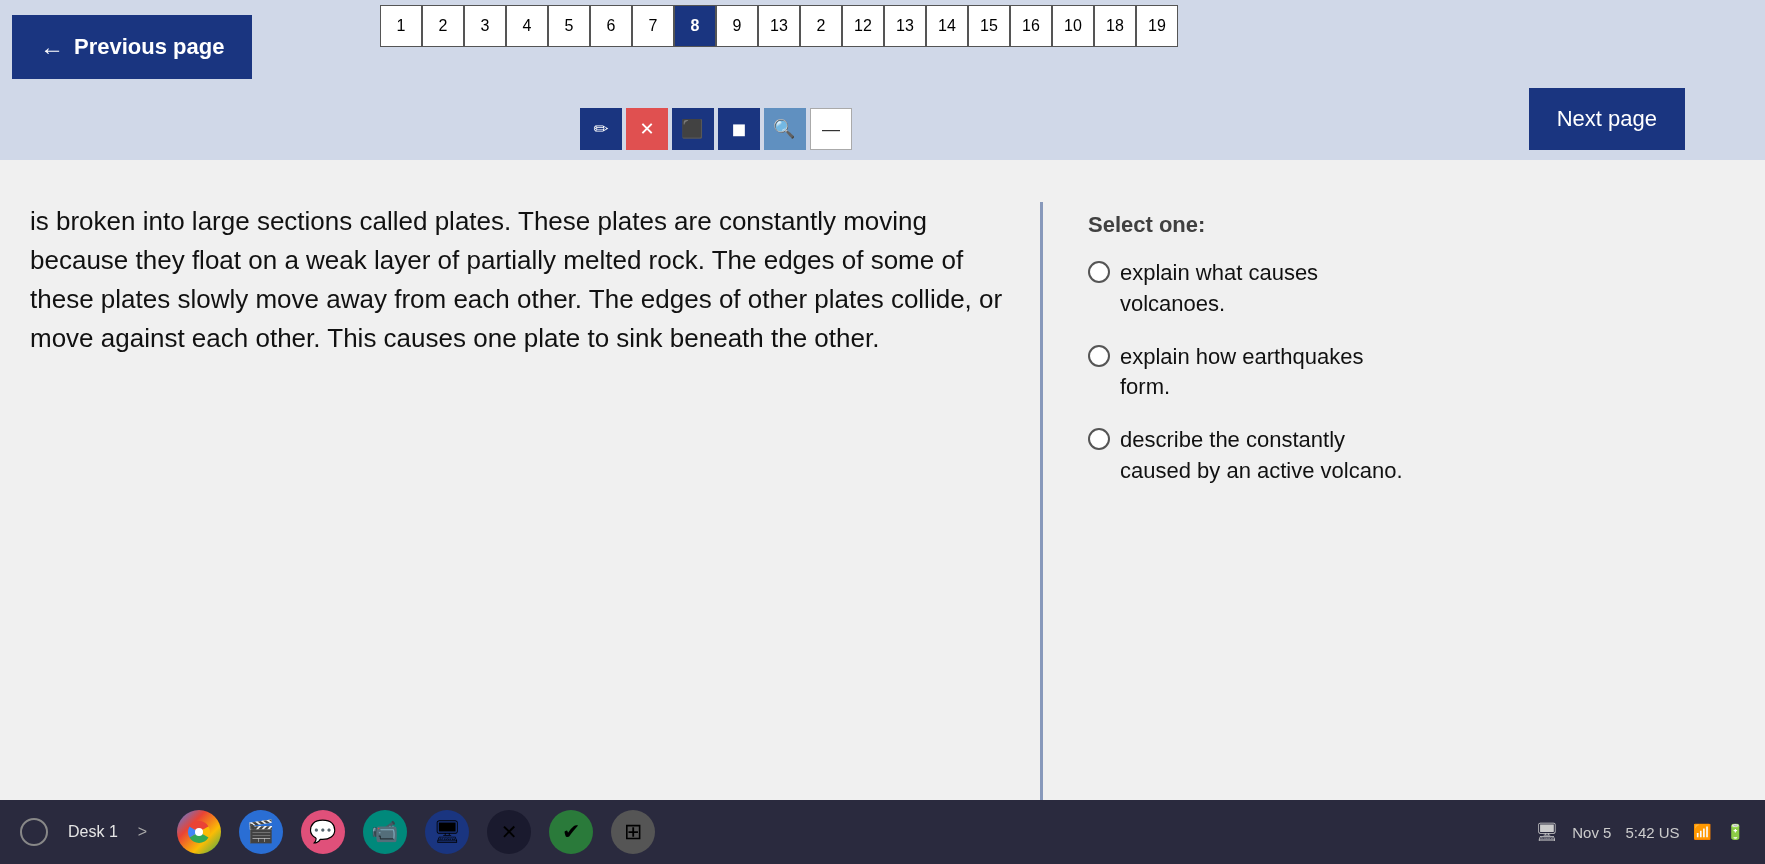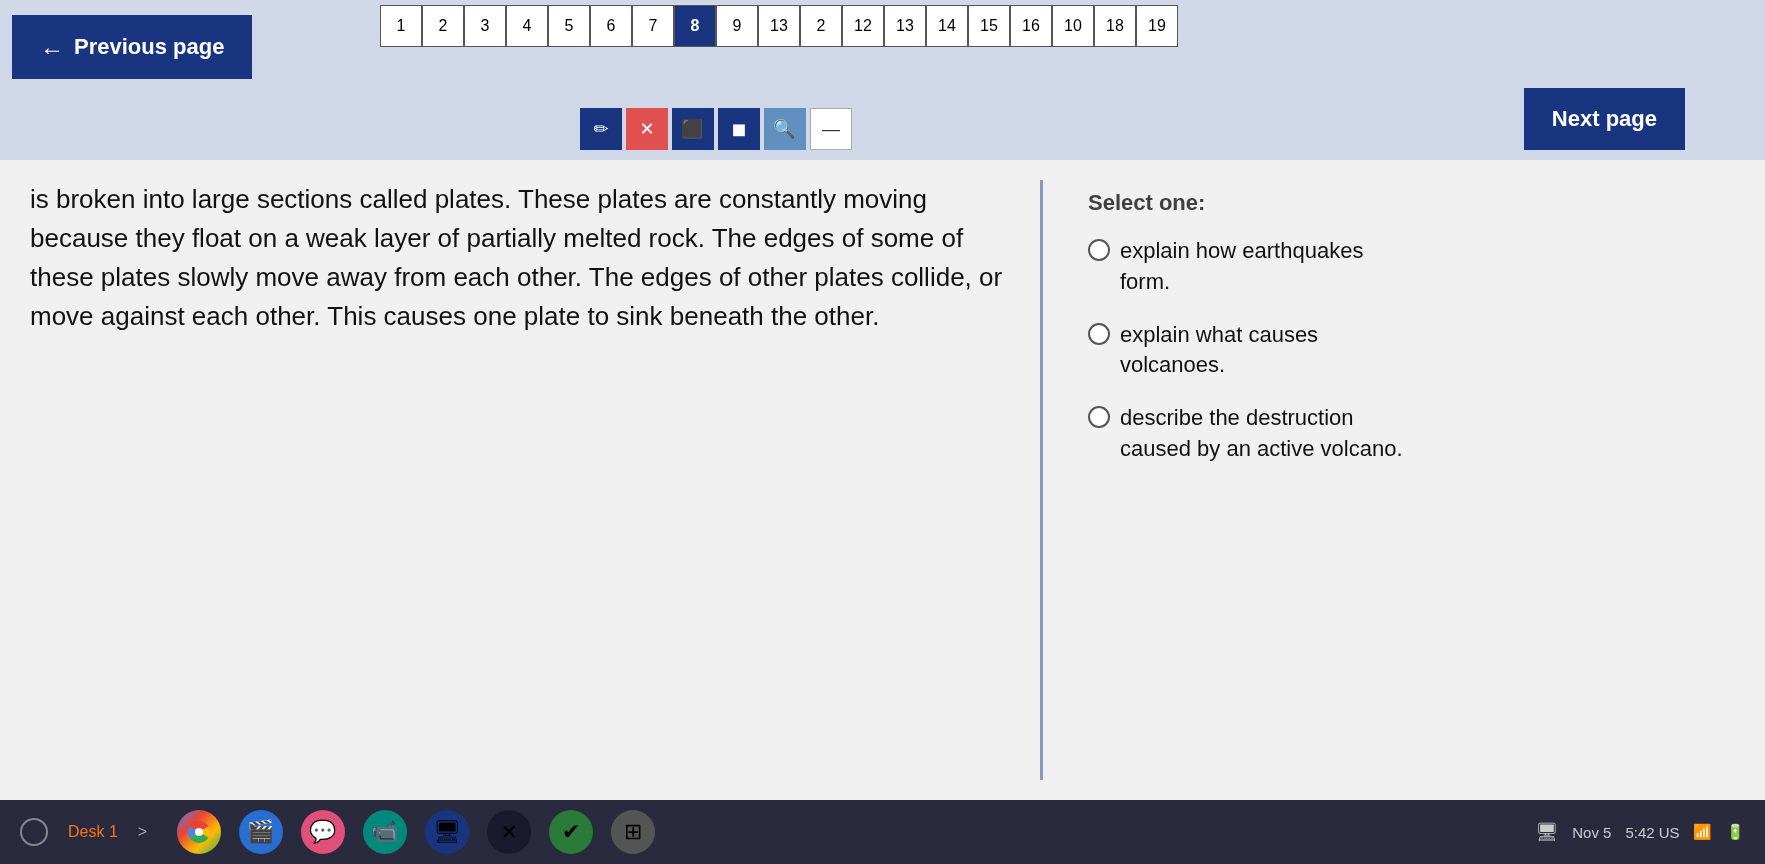--- a/index.html
+++ b/index.html
@@ -49,21 +49,21 @@
       top: 15px;
     }
 
     .prev-arrow {
       font-size: 24px;
     }
 
     .next-page-btn {
       background: #1a3580;
       color: white;
-      font-weight: bold;
+      font-weight: normal;
       font-size: 22px;
       padding: 18px 28px;
       border: none;
       cursor: pointer;
       position: absolute;
       right: 80px;
       top: 88px;
     }
 
     
@@ -131,20 +131,21 @@
       color: #333;
     }
 
     
     .content-area {
       display: flex;
       padding: 20px 30px;
       gap: 0;
       background: #f0f0f0;
       height: 640px;
+      margin-top: 22px;
     }
 
     .text-content {
       flex: 1;
       max-width: 980px;
       font-size: 26px;
       line-height: 1.5;
       color: #111;
     }
 
@@ -211,21 +212,21 @@
 
     .taskbar-circle {
       width: 28px;
       height: 28px;
       border: 2px solid #888;
       border-radius: 50%;
       background: transparent;
     }
 
     .taskbar-label {
-      color: #f97316;
+      color: #e5e5e5;
       font-size: 16px;
     }
 
     .taskbar-separator {
       color: #aaa;
       font-size: 16px;
     }
 
     .taskbar-icons {
       display: flex;
@@ -335,31 +336,31 @@
       <p>is broken into large sections called plates. These plates are constantly moving because they float on a weak layer of partially melted rock. The edges of some of these plates slowly move away from each other. The edges of other plates collide, or move against each other. This causes one plate to sink beneath the other.</p>
     </div>
 
     <div class="divider"></div>
 
     <div class="right-panel">
       <div class="select-one-label">Select one:</div>
 
       <div class="option-item">
         <div class="radio-circle"></div>
+        <span class="option-text">explain what causes volcanoes.</span>
+      </div>
+
+      <div class="option-item">
+        <div class="radio-circle"></div>
         <span class="option-text">explain how earthquakes form.</span>
       </div>
 
       <div class="option-item">
         <div class="radio-circle"></div>
-        <span class="option-text">explain what causes volcanoes.</span>
-      </div>
-
-      <div class="option-item">
-        <div class="radio-circle"></div>
-        <span class="option-text">describe the destruction caused by an active volcano.</span>
+        <span class="option-text">describe the constantly caused by an active volcano.</span>
       </div>
 
     </div>
   </div>
 </div>
 
 <div class="taskbar">
   <div class="taskbar-circle"></div>
   <span class="taskbar-label">Desk 1</span>
   <span class="taskbar-separator">&gt;</span>

